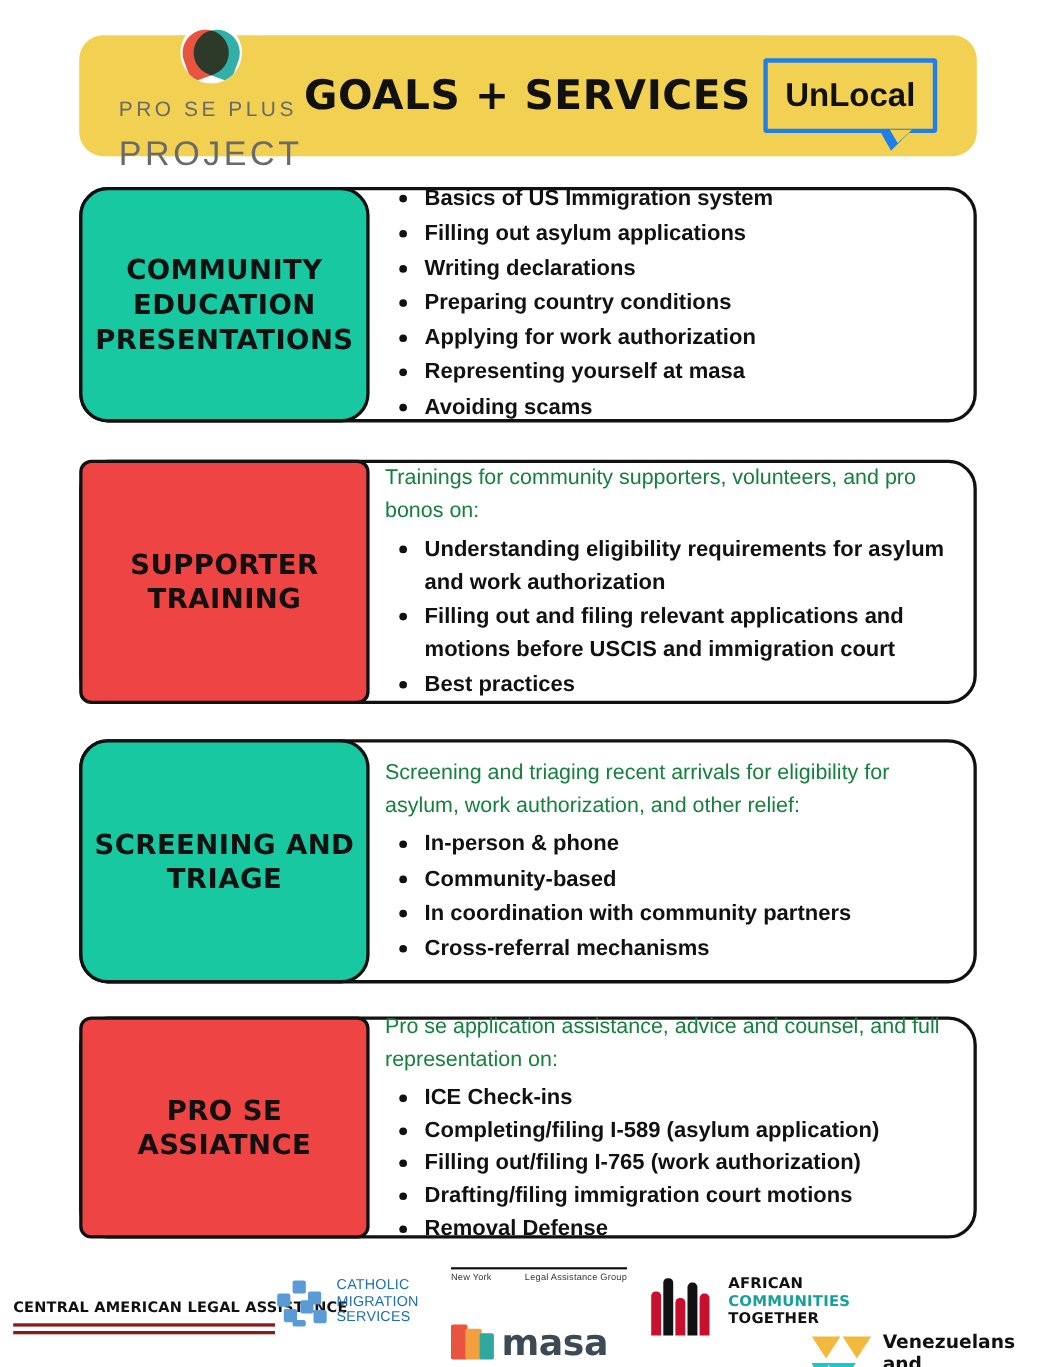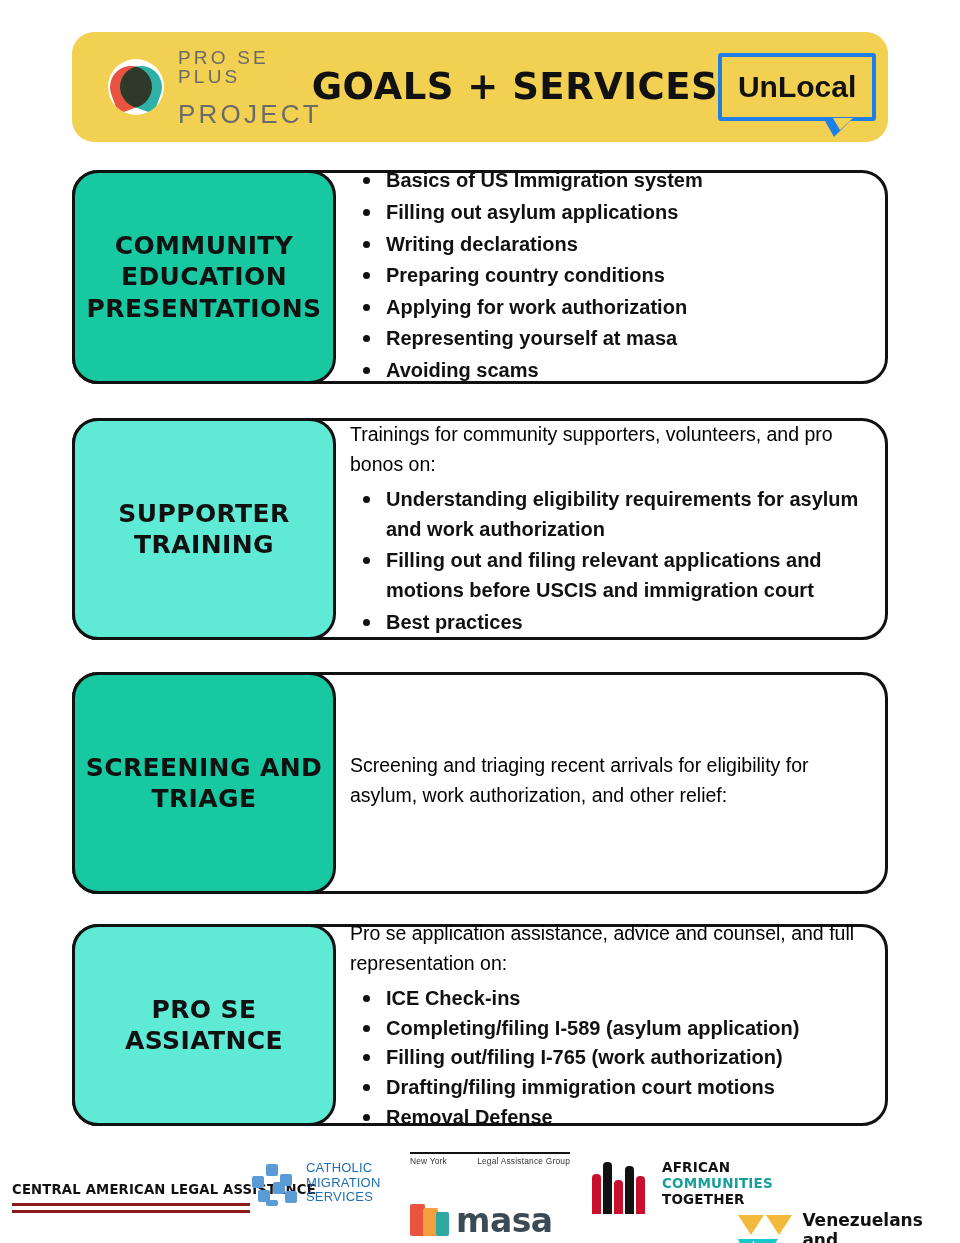--- a/index.html
+++ b/index.html
@@ -34,20 +34,21 @@
     display: flex;
     align-items: center;
     justify-content: space-between;
     box-sizing: border-box;
     padding: 0 36px;
   }
   .logo-left {
     display: flex;
     align-items: center;
     gap: 14px;
+    flex-direction: column;
   }
   .logo-mark {
     width: 56px;
     height: 56px;
     border-radius: 50%;
     background: #ffffff;
     position: relative;
     overflow: hidden;
     flex: none;
   }
@@ -77,21 +78,21 @@
     line-height: 1;
     color: #4a4a4a;
   }
   .logo-text .l1 {
     font-size: 19px;
     letter-spacing: 3.2px;
     font-weight: 400;
     color: #6a6a6a;
   }
   .logo-text .l2 {
-    font-size: 26px;
+    font-size: 31px;
     letter-spacing: 3.2px;
     font-weight: 400;
     color: #6a6a6a;
     margin-top: 15px;
   }
   .header-title {
     font-family: "DejaVu Sans", sans-serif;
     font-weight: 700;
     font-size: 37px;
     line-height: 1.08;
@@ -180,38 +181,38 @@
     font-family: "DejaVu Sans", sans-serif;
     font-weight: 700;
     font-size: 25px;
     line-height: 1.25;
     letter-spacing: 0.4px;
     text-transform: uppercase;
     color: #111;
     padding: 0 10px;
   }
   .label.teal { background: #17C8A0; }
-  .label.yellow { background: #5eead4; }
+  .label.yellow { background: #ef4444; border-radius: 11px; }
 
   .row .content {
     position: absolute;
     left: 278px;
     top: 0;
     right: 14px;
     height: 100%;
     display: flex;
     flex-direction: column;
     justify-content: center;
     box-sizing: border-box;
     padding: 4px 8px 4px 0;
   }
   .intro {
     font-size: 19.5px;
     line-height: 1.55;
-    color: #000000;
+    color: #15803d;
     margin: 0 0 6px 0;
     font-weight: 400;
   }
   ul.bullets {
     list-style: none;
     margin: 0;
     padding: 0;
   }
   ul.bullets li {
     position: relative;
@@ -406,20 +407,26 @@
         <li>Best practices</li>
       </ul>
     </div>
   </div>
 
   <div class="row" id="row-screening">
     <div class="card"></div>
     <div class="label teal">SCREENING AND TRIAGE</div>
     <div class="content">
       <p class="intro">Screening and triaging recent arrivals for eligibility for asylum, work authorization, and other relief:</p>
+      <ul class="bullets">
+        <li>In-person &amp; phone</li>
+        <li>Community-based</li>
+        <li>In coordination with community partners</li>
+        <li>Cross-referral mechanisms</li>
+      </ul>
     </div>
   </div>
 
   <div class="row" id="row-prose">
     <div class="card"></div>
     <div class="label yellow">PRO SE ASSIATNCE</div>
     <div class="content">
       <p class="intro">Pro se application assistance, advice and counsel, and full representation on:</p>
       <ul class="bullets tight">
         <li>ICE Check-ins</li>

